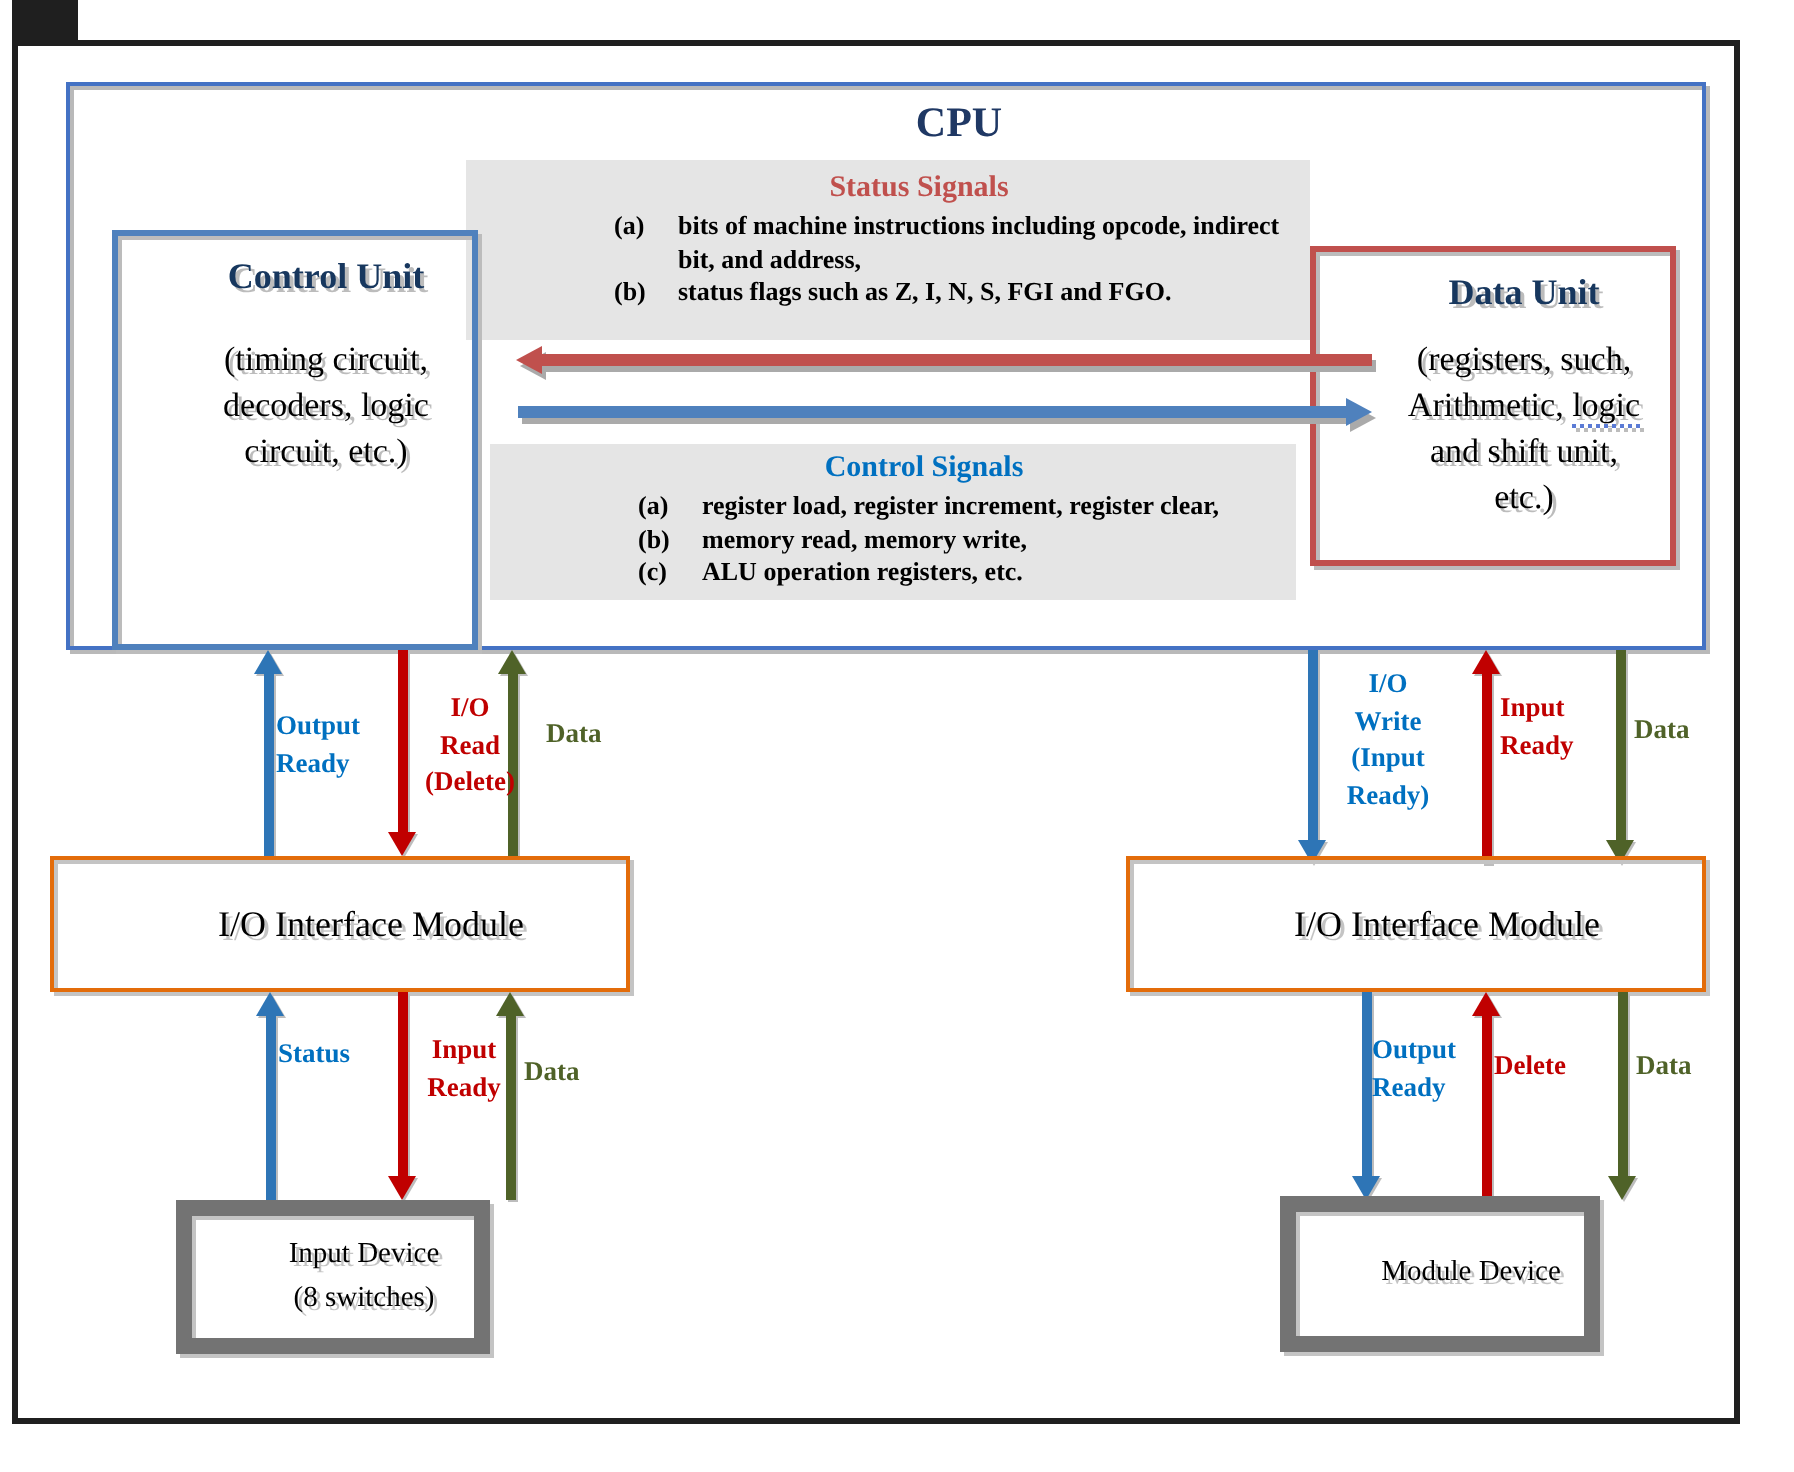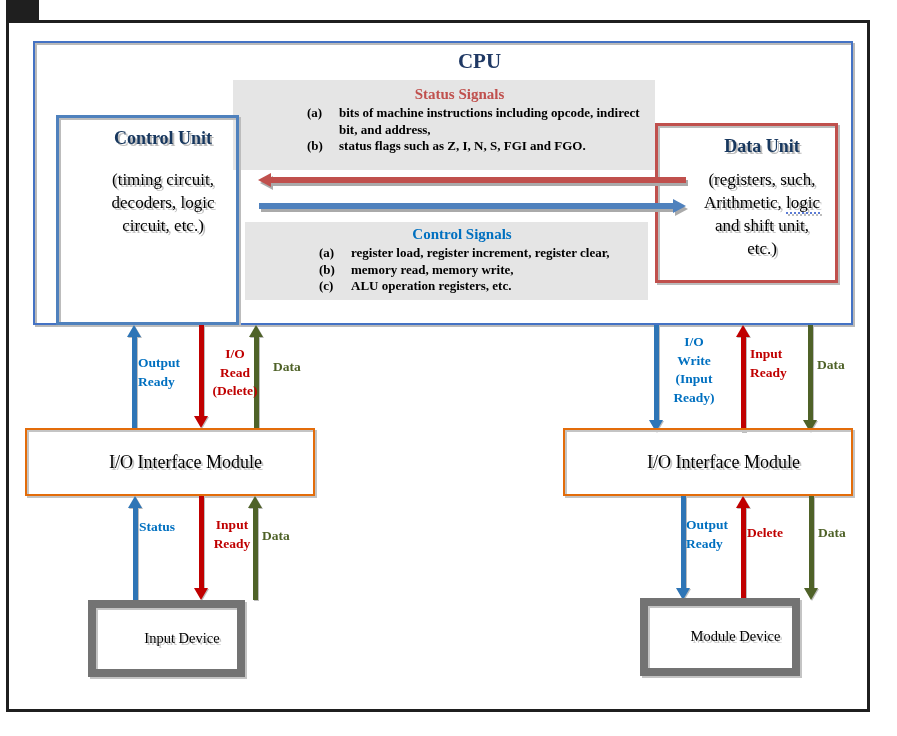--- a/index.html
+++ b/index.html
@@ -176,20 +176,21 @@
     <div class="head"></div>
       <div class="shaft"></div>
   </div>
   <div class="abs vlabel lbl-blue" style="left:108px;top:518px;">Status</div>
   <div class="abs vlabel lbl-red centered" style="left:170px;top:516px;width:62px;">Input
 Ready</div>
   <div class="abs vlabel lbl-olive" style="left:231px;top:527px;">Data</div>
 
   <div class="abs device-box" id="input-device-box">
     <div>Input Device</div>
+    <div>(8 switches)</div>
   </div>
 
   <div class="abs varrow pt-down v-blue" style="left:618px;top:325px;height:107px;">
     <div class="shaft"></div>
       <div class="head"></div>
   </div>
   <div class="abs varrow pt-up v-red" style="left:705px;top:325px;height:107px;">
     <div class="head"></div>
       <div class="shaft"></div>
   </div>

